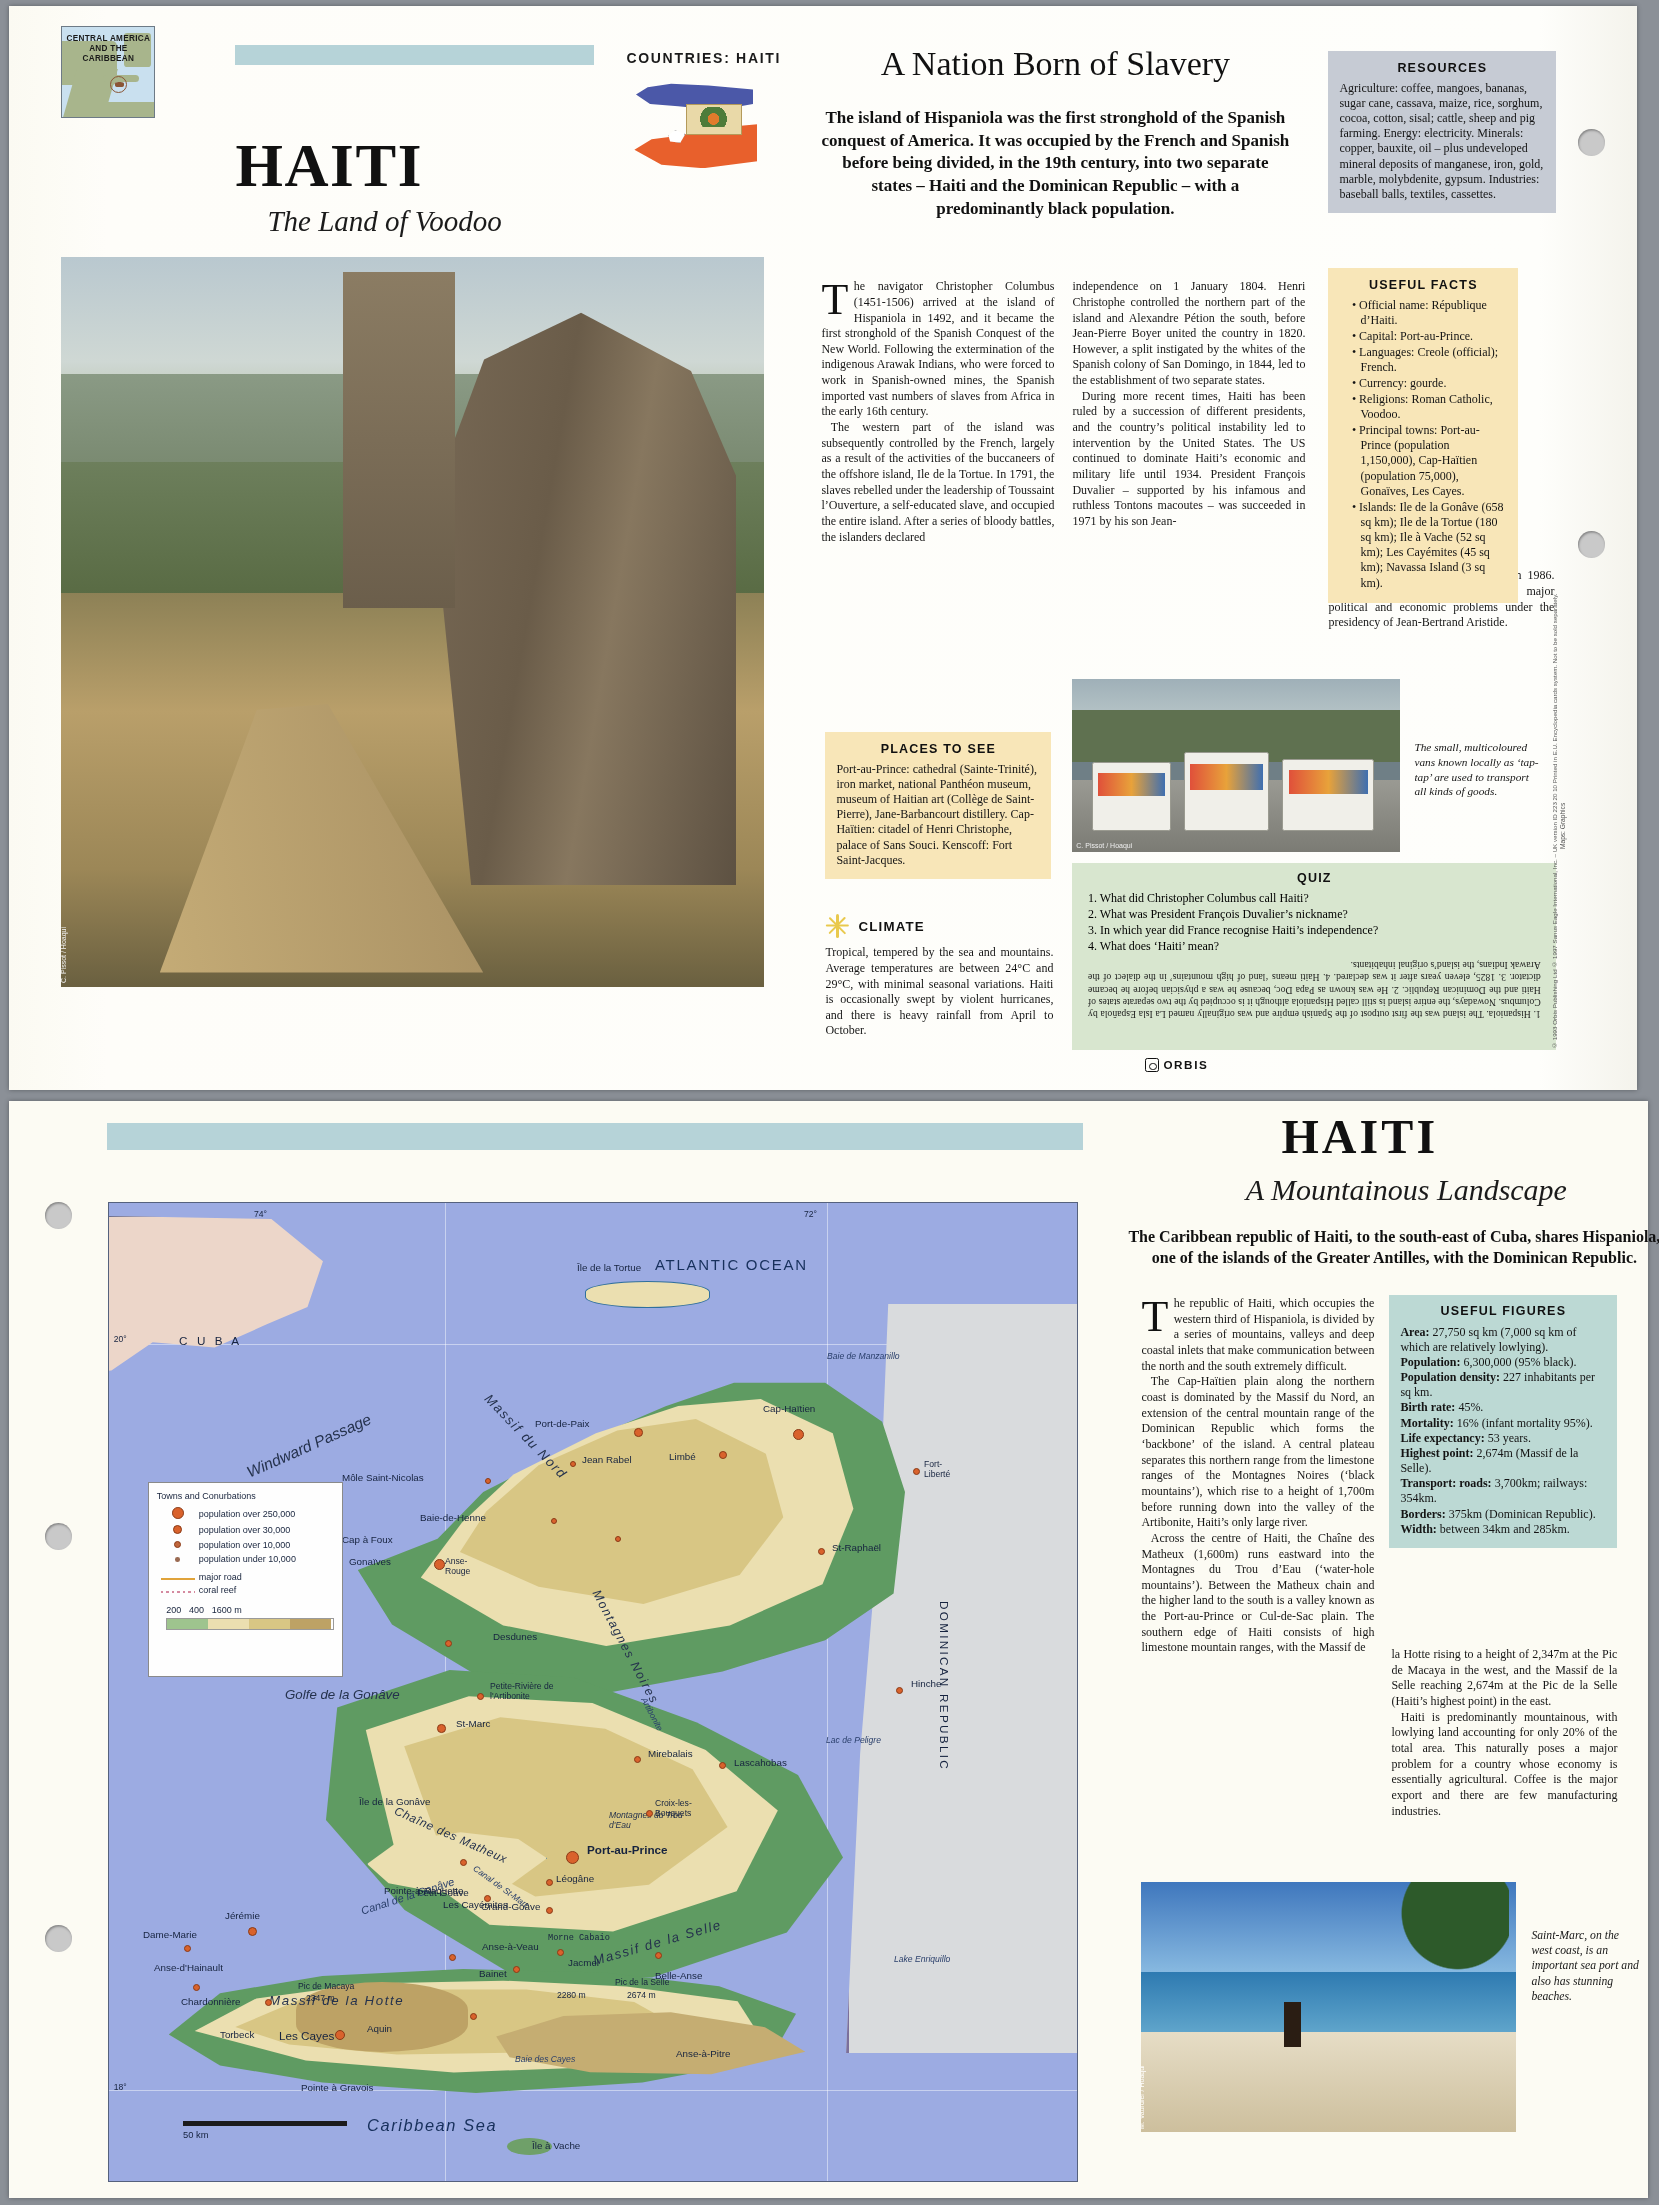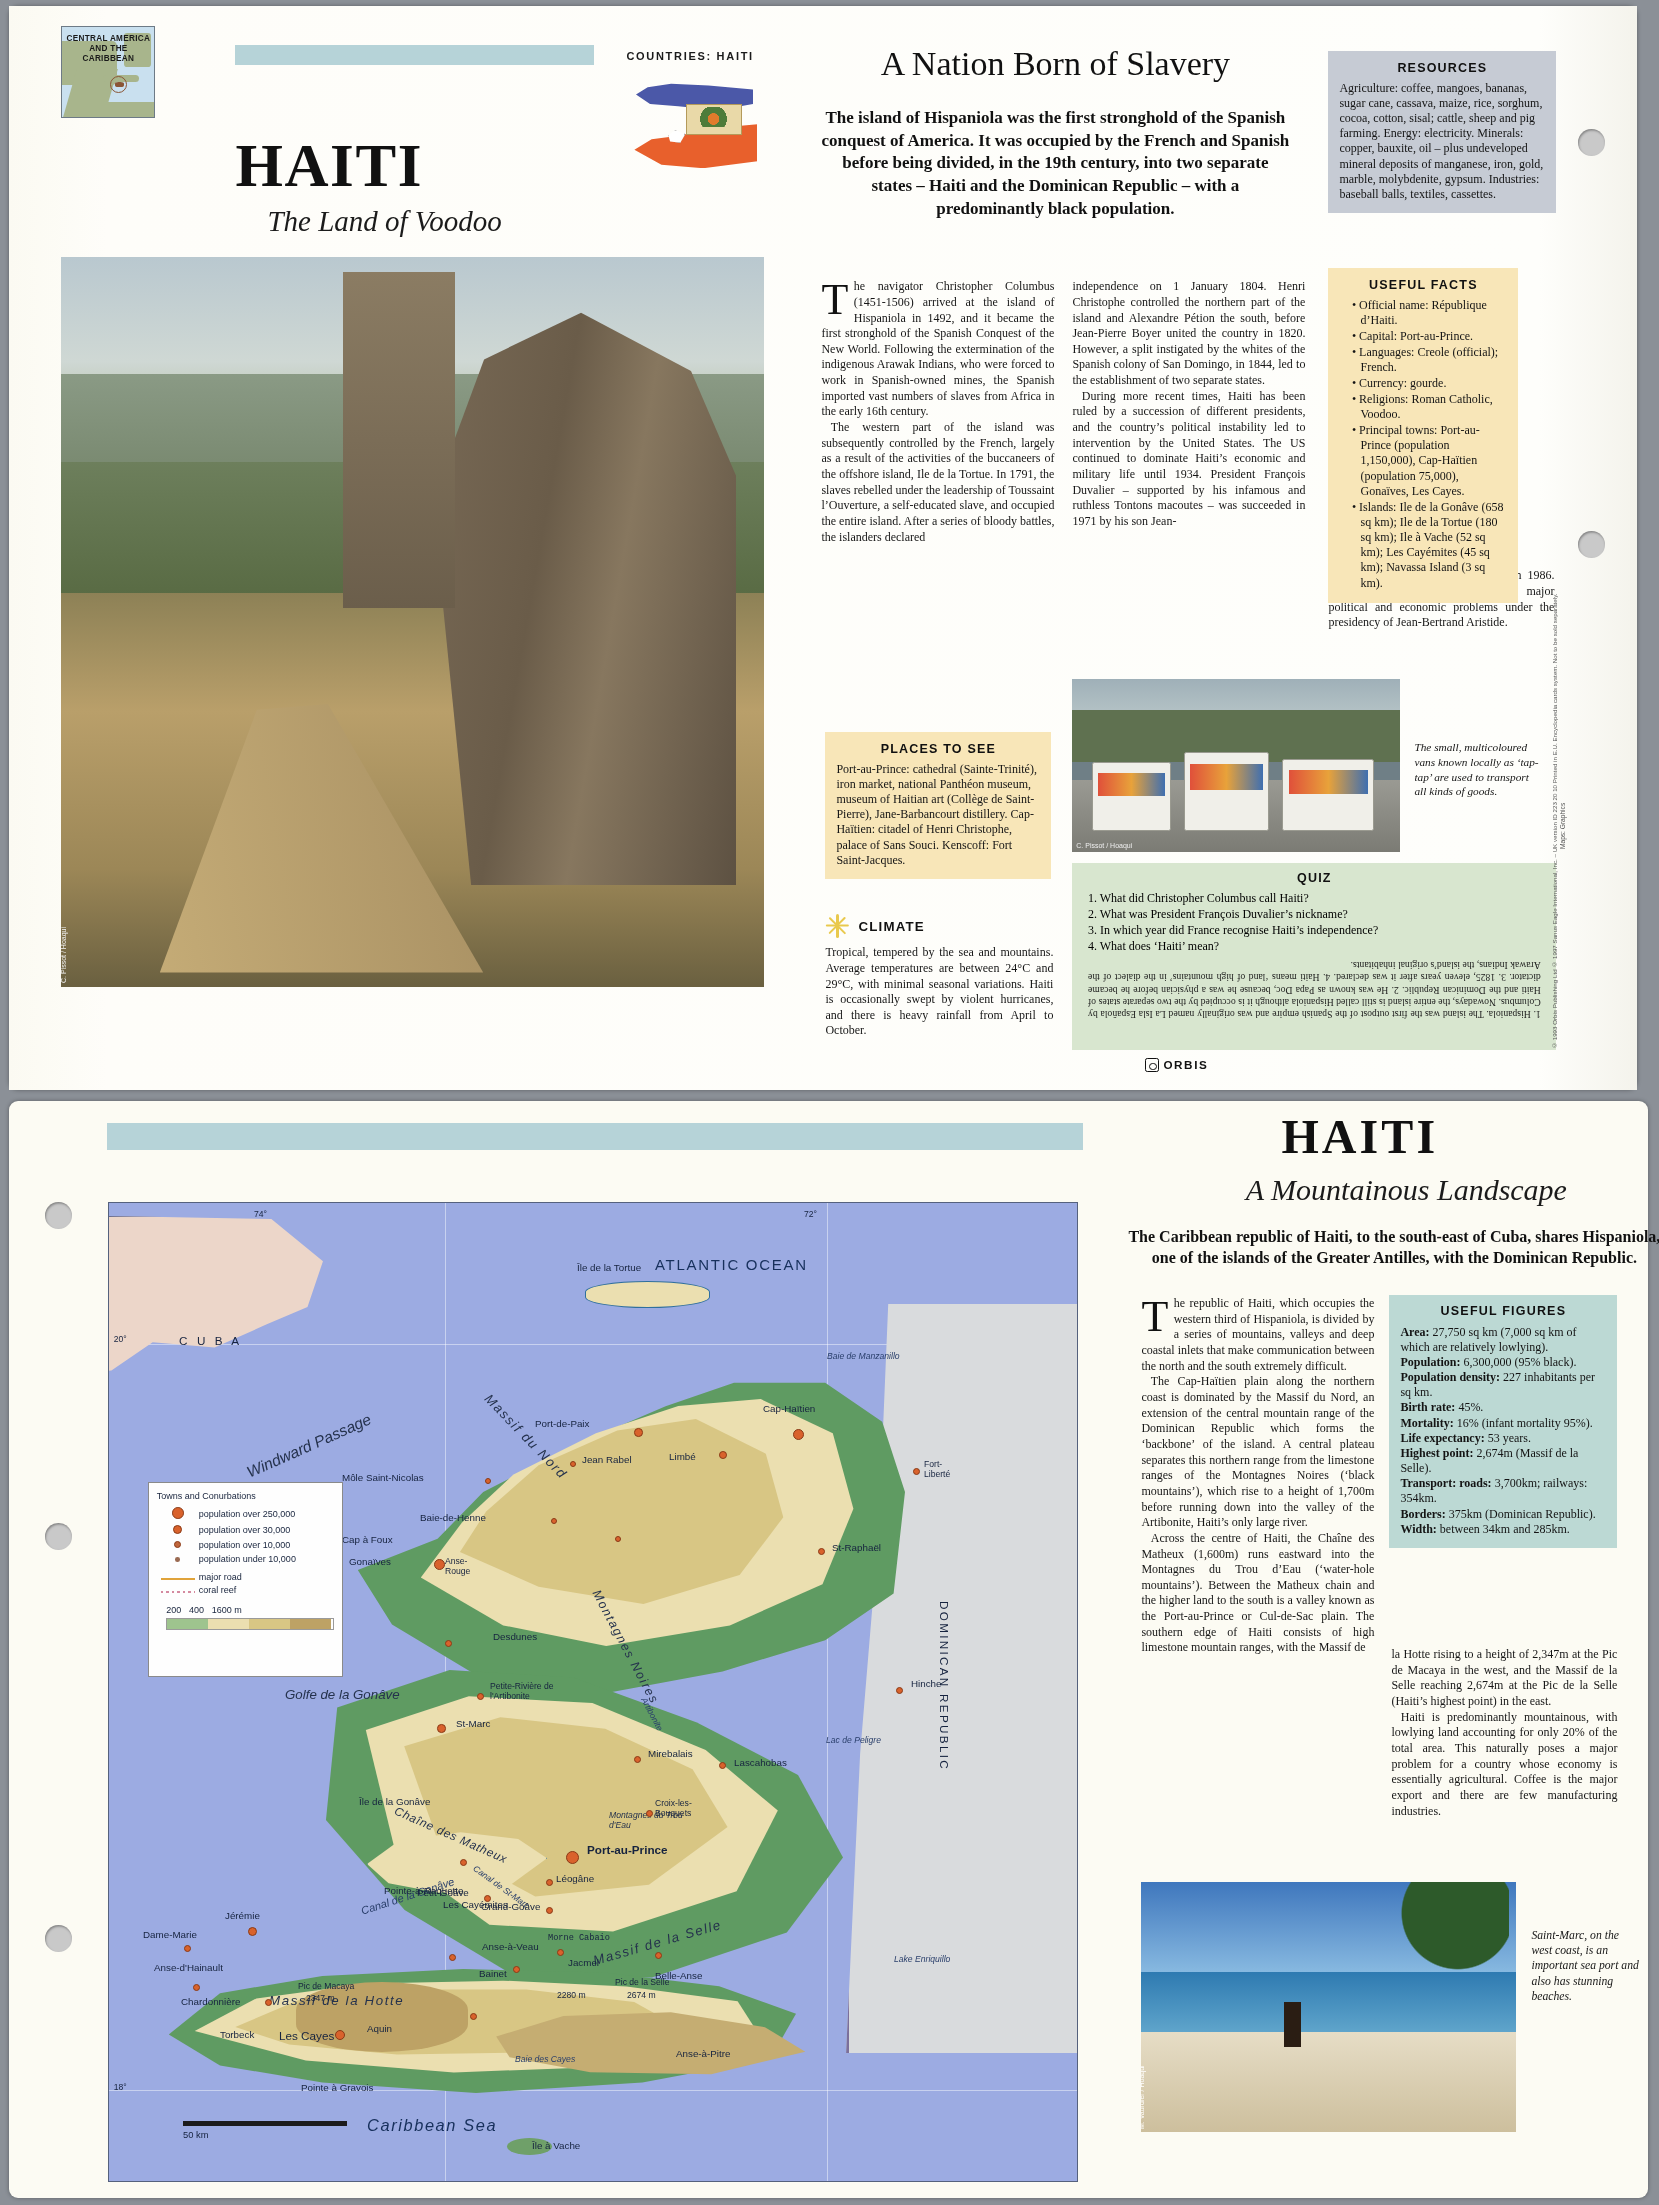--- a/index.html
+++ b/index.html
@@ -8,21 +8,20 @@
     width:1660px; height:2205px;
     background:#8b9097;
     font-family:"Liberation Serif", serif;
     position:relative;
     overflow:hidden;
   }
   .page {
     position:absolute;
     background:#fdfdf8;
     box-shadow:0 0 4.7px rgba(0,0,0,.35);
-    border-radius:9px;
   }
   
   #page1 { left:9.4px; top:6.2px; width:1628px; height:1084px; background:#fdfcf6; }
   #page1 .sheet {
     position:absolute; left:0; top:0; right:0; bottom:0;
     background:linear-gradient(90deg,#fbfaf2 0%, #fefdf9 6%, #fefefb 94%, #f4f3ec 100%);
   }
   .punch {
     position:absolute; width:26.5px; height:26.5px; border-radius:50%;
     background:#c9c9c9; box-shadow:inset 0.8px 1.6px 2.3px rgba(0,0,0,.35);
@@ -42,21 +41,21 @@
     position:absolute; z-index:4; left:48px; top:49px; width:17px; height:17px;
     border:1.2px solid #8a5535; border-radius:50%;
   }
   .locator .ring:after{
     content:""; position:absolute; left:3.9px; top:5.5px; width:8.6px; height:4.7px;
     background:#8a5535; border-radius:40%;
   }
   .bluebar { position:absolute; background:#b6d3d8; }
   .kicker {
     position:absolute; font-family:"Liberation Sans",sans-serif;
-    font-weight:bold; font-size:11px; letter-spacing:1.7px; color:#1b1b1b;
+    font-weight:bold; font-size:14px; letter-spacing:1.7px; color:#1b1b1b;
   }
   .bigtitle {
     position:absolute; font-family:"Liberation Serif",serif; font-weight:bold;
     color:#111; letter-spacing:1.6px;
   }
   .subtitle {
     position:absolute; font-family:"Liberation Serif",serif; font-style:italic;
     color:#1b1b1b;
   }
   

